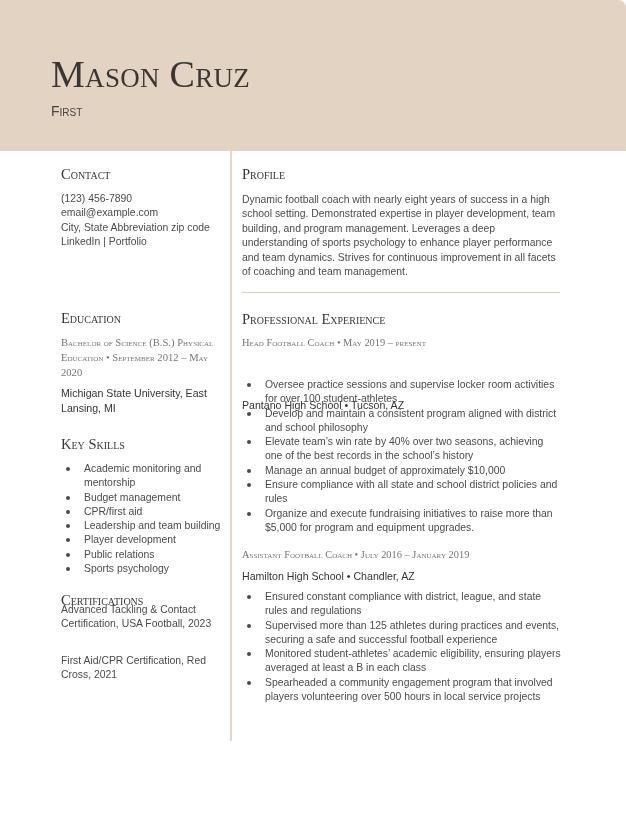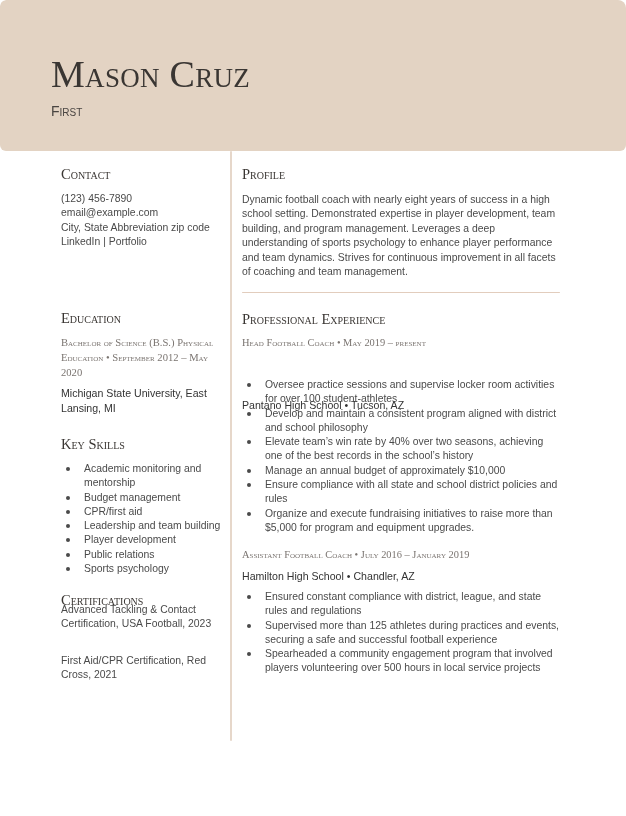--- a/index.html
+++ b/index.html
@@ -1,15 +1,15 @@
 <!DOCTYPE html>
 <html><head>
 <meta charset="utf-8">
 <style>
-  * { margin: 0; padding: 0; box-sizing: border-box; border-radius: 6px; }
+  * { margin: 0; padding: 0; box-sizing: border-box; }
   html, body { width: 626px; height: 816px; background: #ffffff; overflow: hidden; }
   body { position: relative; font-family: "Liberation Sans", sans-serif; color: #3f3f3f; }
 
   .header {
     position: absolute; left: 0; top: 0; width: 626px; height: 151px;
     background: #e3d3c3;
     border-top-right-radius: 8px;
   }
   .name {
     position: absolute; left: 51px; top: 50px;
@@ -135,15 +135,16 @@
     <li>Manage an annual budget of approximately $10,000</li>
     <li>Ensure compliance with all state and school district policies and rules</li>
     <li>Organize and execute fundraising initiatives to raise more than $5,000 for program and equipment upgrades.</li>
   </ul>
 
   <div class="job-title" style="top:549px;">Assistant Football Coach • July 2016 – January 2019</div>
   <div class="job-org" style="top:570px;">Hamilton High School • Chandler, AZ</div>
   <ul class="bullets job-bullets" style="top:590px;">
     <li>Ensured constant compliance with district, league, and state rules and regulations</li>
     <li>Supervised more than 125 athletes during practices and events, securing a safe and successful football experience</li>
+    <li>Monitored student-athletes’ academic eligibility, ensuring players averaged at least a B in each class</li>
     <li>Spearheaded a community engagement program that involved players volunteering over 500 hours in local service projects</li>
   </ul>
 </div>
 
 </body></html>

